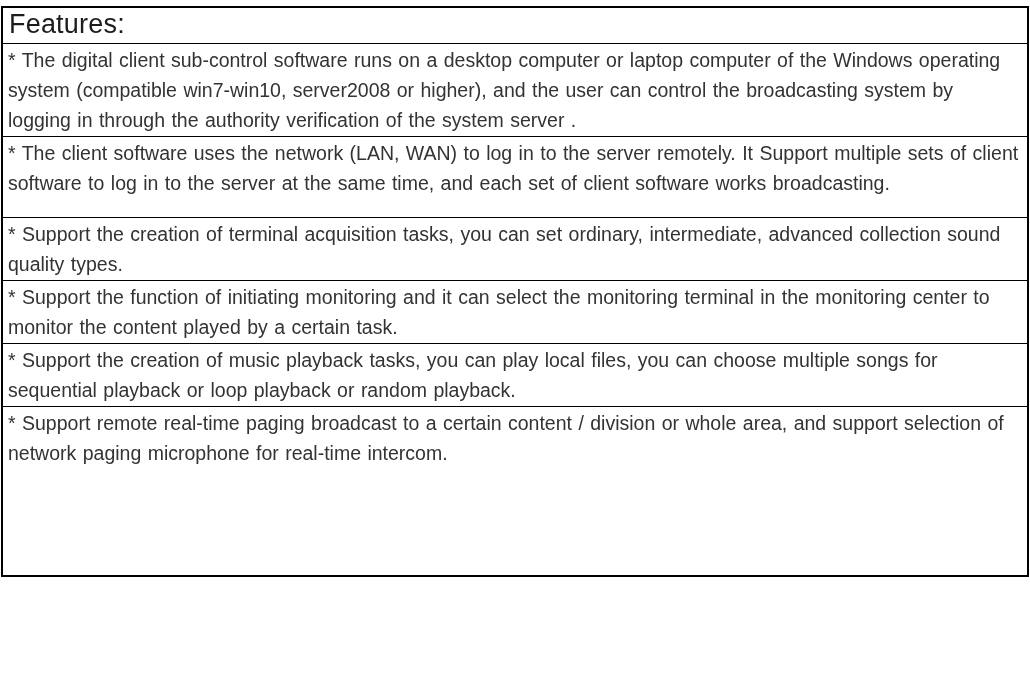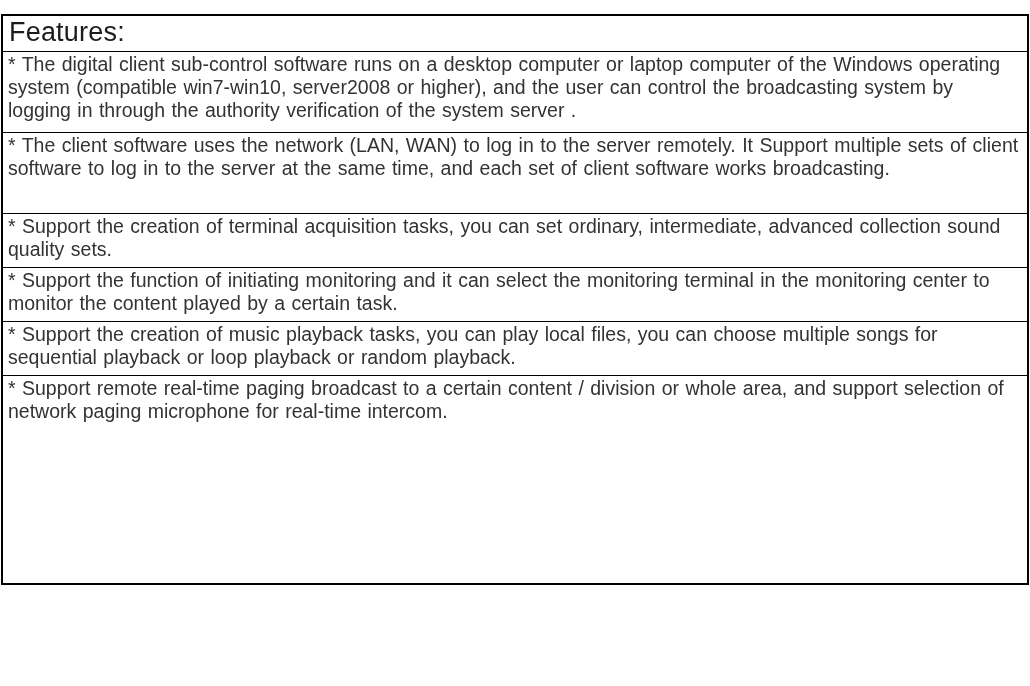--- a/index.html
+++ b/index.html
@@ -12,59 +12,59 @@
     width: 1030px;
     height: 686px;
     box-sizing: border-box;
     overflow: hidden;
     background: #ffffff;
   }
   .features-table {
     box-sizing: border-box;
     width: 1028px;
     height: 571px;
-    margin: 14px 1px;
+    margin: 6px 1px;
     border: 2px solid #000000;
     overflow: hidden;
   }
   .features-title {
     box-sizing: border-box;
     padding: 1px 6px 3px 6px;
     font-size: 27px;
     line-height: 31px;
     color: #1c1c1c;
     letter-spacing: 0.2px;
   }
   .feature-row {
     box-sizing: border-box;
     border-top: 1px solid #000000;
     padding: 1px 5px 1px 5px;
     font-size: 19.5px;
-    line-height: 23px;
+    line-height: 30px;
     color: #333333;
     word-spacing: 1px;
   }
   .lines-3 { min-height: 81px; }
   .lines-2 { min-height: 54px; }
 </style>
 </head>
 <body>
 
 <div class="page">
   <div class="features-table">
     <div class="features-title">Features:</div>
 
     <div class="feature-row lines-3">* The digital client sub-control software runs on a desktop computer or laptop computer of the Windows operating system (compatible win7-win10, server2008 or higher), and the user can control the broadcasting system by logging in through the authority verification of the system server .</div>
 
     <div class="feature-row lines-3">* The client software uses the network (LAN, WAN) to log in to the server remotely. It Support multiple sets of client software to log in to the server at the same time, and each set of client software works broadcasting.</div>
 
 
 
 
-    <div class="feature-row lines-2">* Support the creation of terminal acquisition tasks, you can set ordinary, intermediate, advanced collection sound quality sets.</div>
+    <div class="feature-row lines-2">* Support the creation of terminal acquisition tasks, you can set ordinary, intermediate, advanced collection sound quality types.</div>
 
 
     <div class="feature-row lines-2">* Support the function of initiating monitoring and it can select the monitoring terminal in the monitoring center to monitor the content played by a certain task.</div>
 
     <div class="feature-row lines-2">* Support the creation of music playback tasks, you can play local files, you can choose multiple songs for sequential playback or loop playback or random playback.</div>
 
     <div class="feature-row lines-2">* Support remote real-time paging broadcast to a certain content / division or whole area, and support selection of network paging microphone for real-time intercom.</div>
   </div>
 </div>
 

